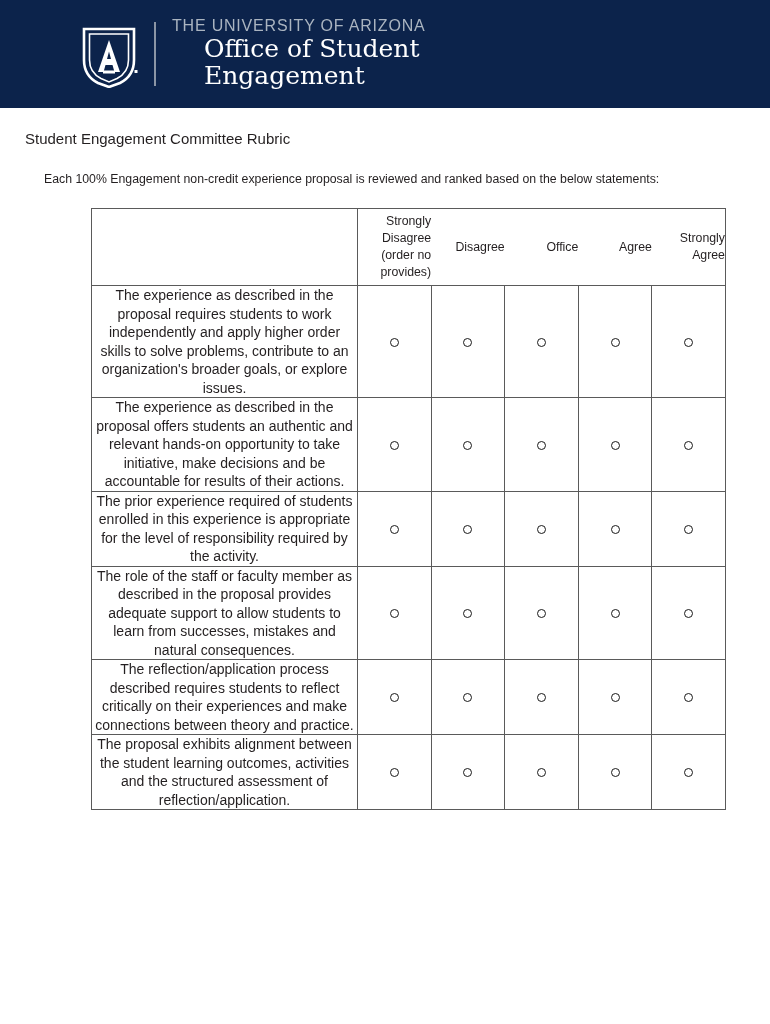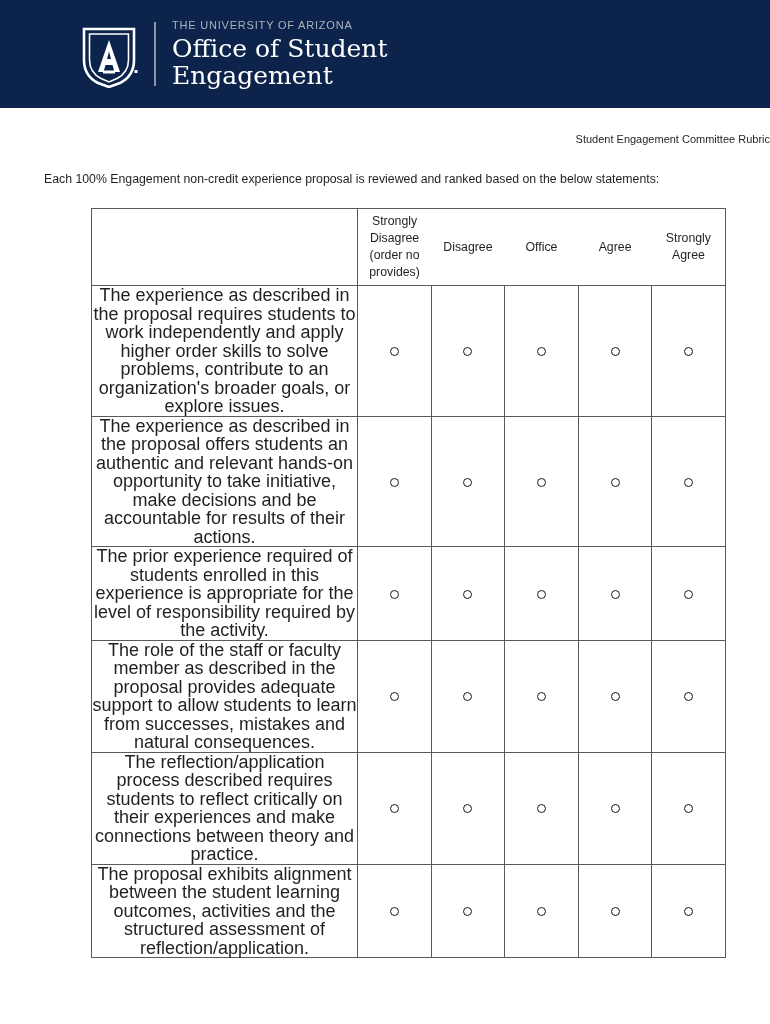--- a/index.html
+++ b/index.html
@@ -45,44 +45,44 @@
     margin-right: 16px;
     flex: 0 0 auto;
   }
   .logo-text {
     display: flex;
     flex-direction: column;
     justify-content: center;
   }
   .univ-name {
     color: #aab4c0;
-    font-size: 11px;
+    font-size: 16px;
     letter-spacing: 0.8px;
     font-weight: 400;
     line-height: 13px;
     margin-bottom: 3px;
     white-space: nowrap;
   }
   .unit-name {
     color: #ffffff;
     font-size: 25px;
     line-height: 27px;
     font-weight: 400;
     font-family: "DejaVu Serif", serif;
     white-space: nowrap;
   }
-  .unit-name span { display: block; }
+  .unit-name span { display: block; margin-left: 32px; }
 
   
   .doc {
     padding: 0;
   }
   .doc-title {
-    text-align: right;
-    font-size: 11px;
+    text-align: left;
+    font-size: 15px;
     line-height: 18px;
     margin: 22px 0 0 0;
     padding-left: 25px;
     font-weight: 400;
     color: #231f20;
   }
   .intro {
     margin: 22px 0 0 0;
     padding: 0 90px 0 44px;
     font-size: 12.3px;
@@ -105,37 +105,37 @@
     border: 1px solid #5a5a5a;
     vertical-align: middle;
     padding: 0;
   }
   
   .col-statement { width: 266px; }
   .col-rating    { width: 73.6px; }
 
   td.statement {
     text-align: center;
-    font-size: 18px;
+    font-size: 14px;
     line-height: 18.5px;
     padding: 6px 8px 7px 8px;
     color: #231f20;
   }
 
   
   tr.head-row td {
     border-top: none;
     border-bottom: 1px solid #5a5a5a;
     height: 76px;
   }
   tr.head-row td.h-blank {
     border-left: none;
   }
   td.head-cell {
-    text-align: center;
+    text-align: right;
     font-size: 12.3px;
     line-height: 17px;
     color: #231f20;
     border-left: none !important;
     border-right: none !important;
     padding: 2px 2px;
   }
   td.head-cell.first-rating {
     border-left: 1px solid #5a5a5a !important;
   }

